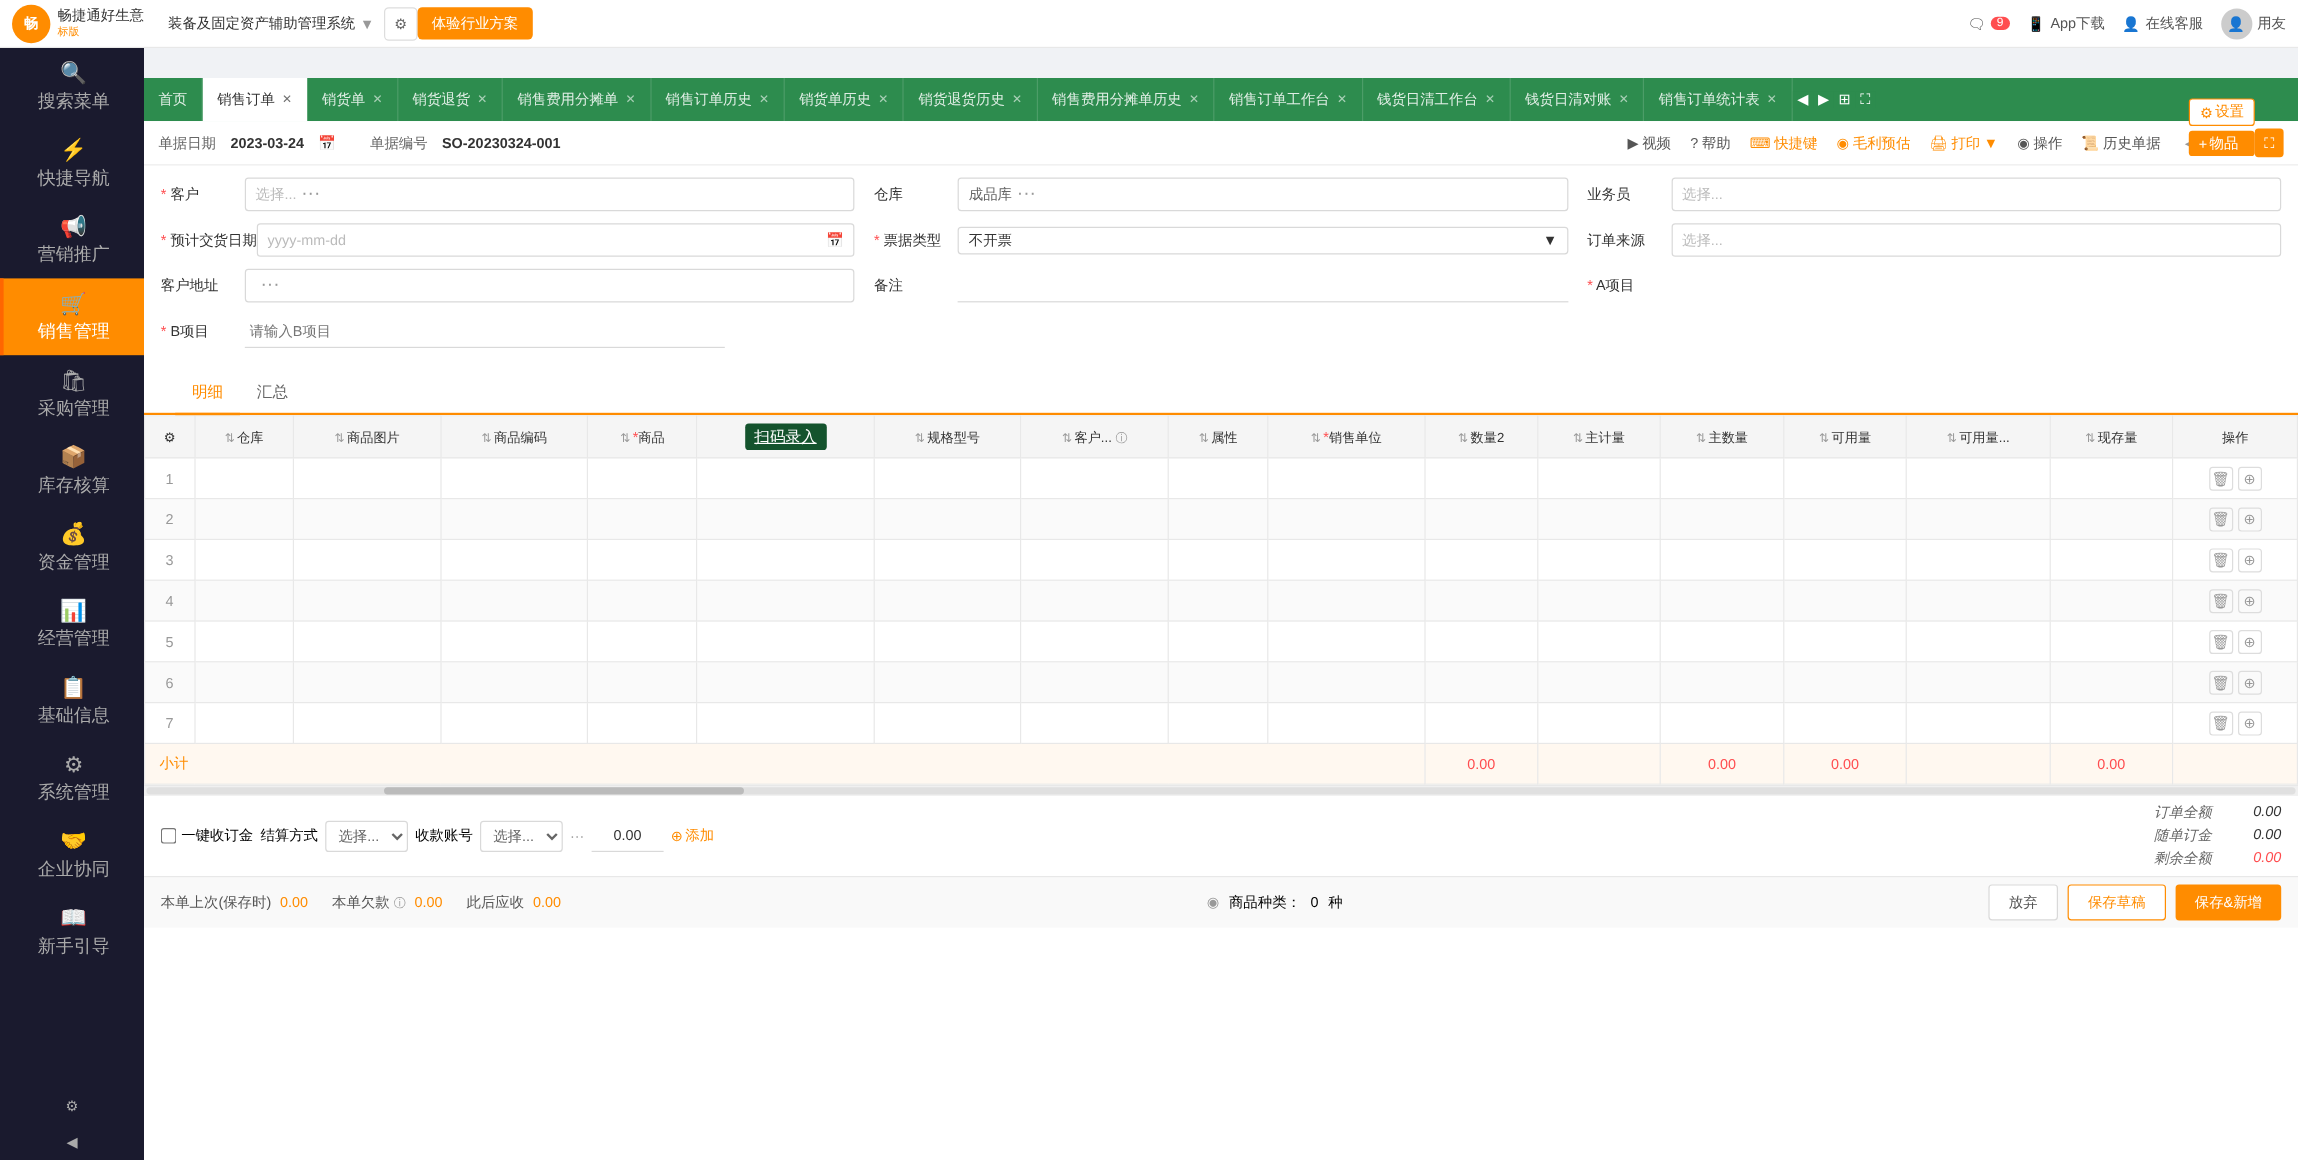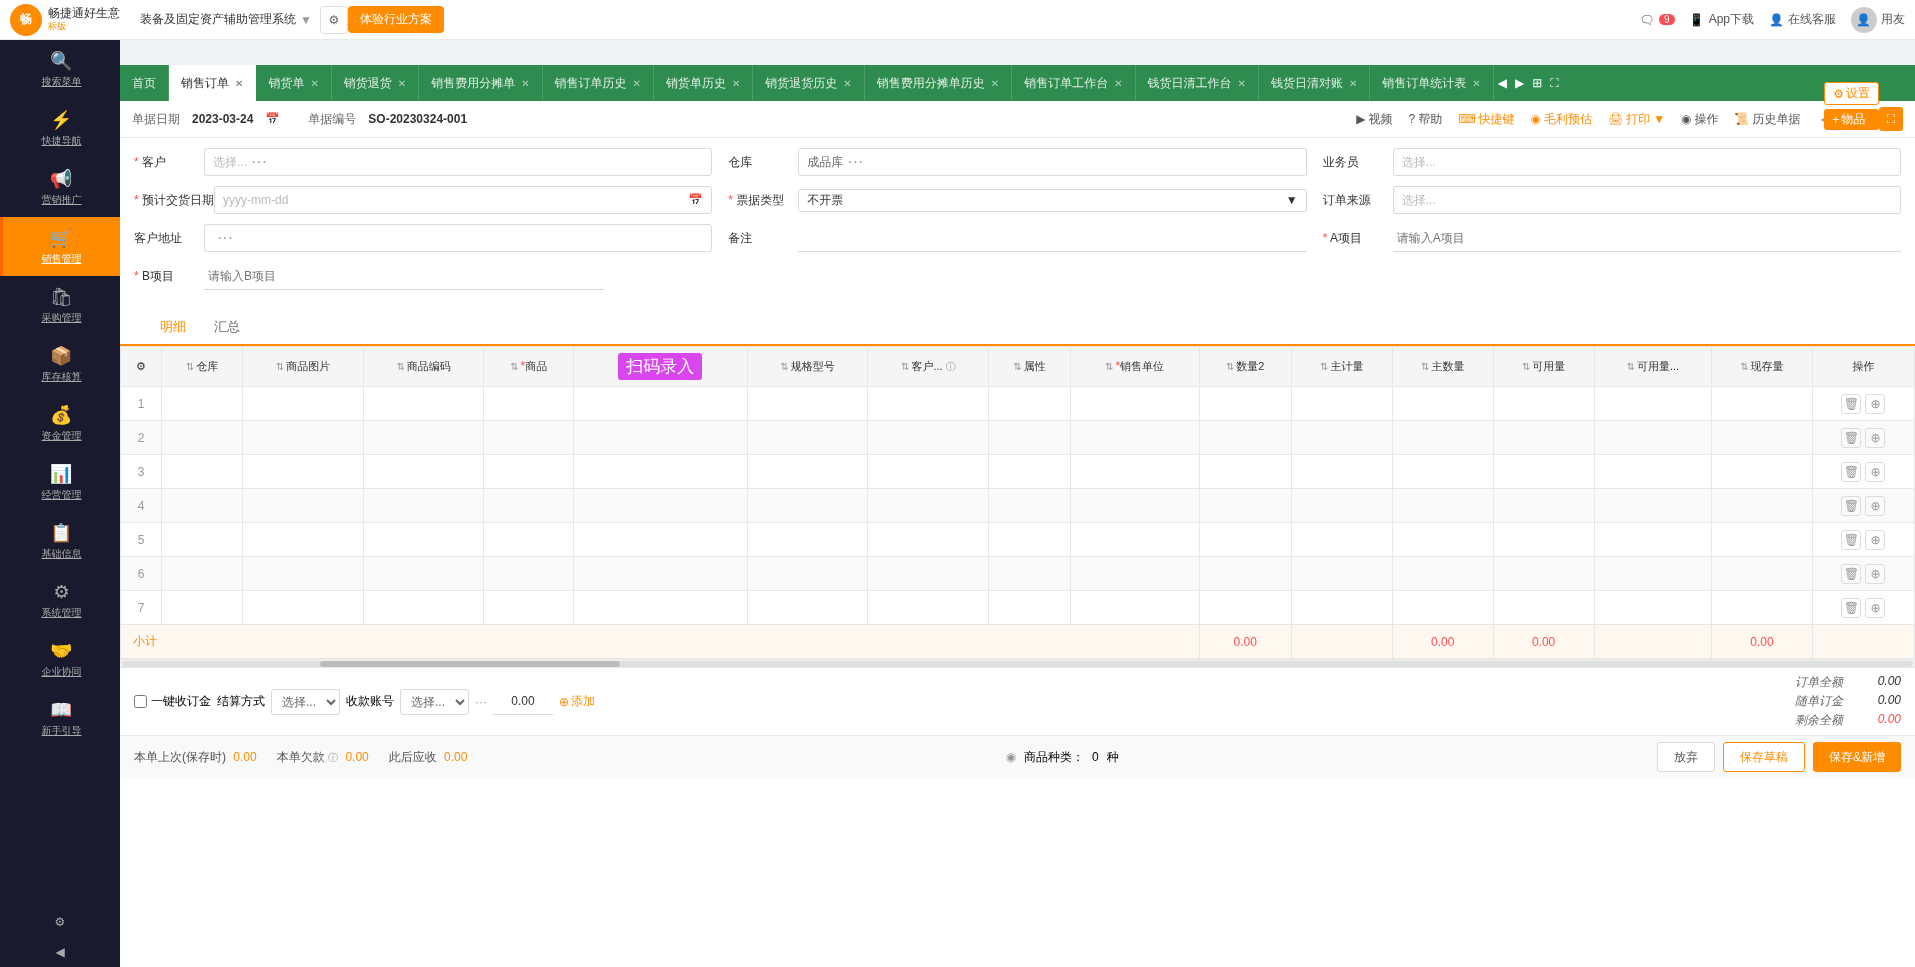--- a/index.html
+++ b/index.html
@@ -19,21 +19,21 @@
     .avatar { width: 26px; height: 26px; border-radius: 50%; background: #ccc; display: flex; align-items: center; justify-content: center; color: #fff; }
 
     
     .main-layout { display: flex; flex: 1; overflow: hidden; }
 
     
     .sidebar { width: 120px; background: #1a1a2e; display: flex; flex-direction: column; flex-shrink: 0; }
     .sidebar-item { display: flex; flex-direction: column; align-items: center; padding: 10px 5px; color: #aaa; cursor: pointer; border-left: 3px solid transparent; }
     .sidebar-item.active { background: #ff8c00; color: white; border-left: 3px solid #ff6600; }
     .sidebar-item .icon { font-size: 18px; margin-bottom: 3px; }
-    .sidebar-item .label { font-size: 10px; text-align: left; text-decoration: underline; }
+    .sidebar-item .label { font-size: 15px; text-align: left; }
     .sidebar-bottom { margin-top: auto; }
     .sidebar-footer-item { display: flex; flex-direction: column; align-items: center; padding: 8px 5px; color: #aaa; cursor: pointer; }
 
     
     .content-area { flex: 1; display: flex; flex-direction: column; overflow: hidden; margin-top: 25px; }
 
     
     .tab-bar { background: #2d8c4e; display: flex; align-items: center; height: 36px; flex-shrink: 0; overflow: hidden; }
     .tab-item { display: flex; align-items: center; padding: 0 12px; height: 100%; color: rgba(255,255,255,0.85); cursor: pointer; white-space: nowrap; border-right: 1px solid rgba(255,255,255,0.15); font-size: 12px; }
     .tab-item.active { background: #fff; color: #333; }
@@ -70,21 +70,21 @@
     .content-tab.active { color: #ff8c00; border-bottom: 2px solid #ff8c00; font-weight: 500; }
 
     
     .grid-area { overflow-x: auto; background: #fff; }
     .grid-table { width: 100%; border-collapse: collapse; min-width: 1200px; }
     .grid-table th { background: #f5f5f5; border: 1px solid #e8e8e8; padding: 6px 6px; color: #333; font-weight: normal; white-space: nowrap; text-align: center; font-size: 11px; }
     .grid-table th .sort-icon { color: #999; margin-right: 2px; font-size: 10px; }
     .grid-table td { border: 1px solid #e8e8e8; padding: 4px 6px; text-align: center; height: 34px; }
     .grid-table tr:nth-child(even) td { background: #fafafa; }
     .row-num { color: #999; }
-    .scan-btn { background: #d946ef; color: white; border: none; padding: 2px 8px; border-radius: 3px; cursor: pointer; font-size: 17px; white-space: nowrap; }
+    .scan-btn { background: #14532d; color: white; border: none; padding: 2px 8px; border-radius: 3px; cursor: pointer; font-size: 13px; white-space: nowrap; text-decoration: underline; }
     .col-action { display: flex; align-items: center; justify-content: center; gap: 4px; }
     .action-icon { width: 20px; height: 20px; display: flex; align-items: center; justify-content: center; cursor: pointer; color: #999; border: 1px solid #ddd; border-radius: 3px; }
     .subtotal-row td { background: #fff8f0 !important; font-weight: 500; }
     .subtotal-label { color: #ff8c00; }
     .subtotal-val { color: #ff4d4f; }
 
     
     .scroll-hint { height: 8px; background: #f0f0f0; border-top: 1px solid #e8e8e8; position: relative; }
     .scroll-track { height: 6px; margin: 1px 2px; background: #e0e0e0; border-radius: 3px; }
     .scroll-thumb { height: 6px; width: 300px; background: #bbb; border-radius: 3px; position: absolute; left: 200px; }
@@ -390,21 +390,20 @@
             <div class="form-input placeholder" style="flex:1;">
               <span class="dots">···</span>
             </div>
           </div>
           <div class="form-field">
             <span class="form-label">备注</span>
             <input class="form-input-text" style="flex: 1 1 0%;">
           </div>
           <div class="form-field">
             <span class="form-label required">A项目</span>
-            <input class="form-input-text" style="flex: 1 1 0%;" placeholder="请输入A项目">
           </div>
         </div>
 
         <div class="form-row">
           <div class="form-field">
             <span class="form-label required">B项目</span>
             <input class="form-input-text" style="flex: 1 1 0%; max-width: 400px;" placeholder="请输入B项目">
           </div>
         </div>
       </div>

